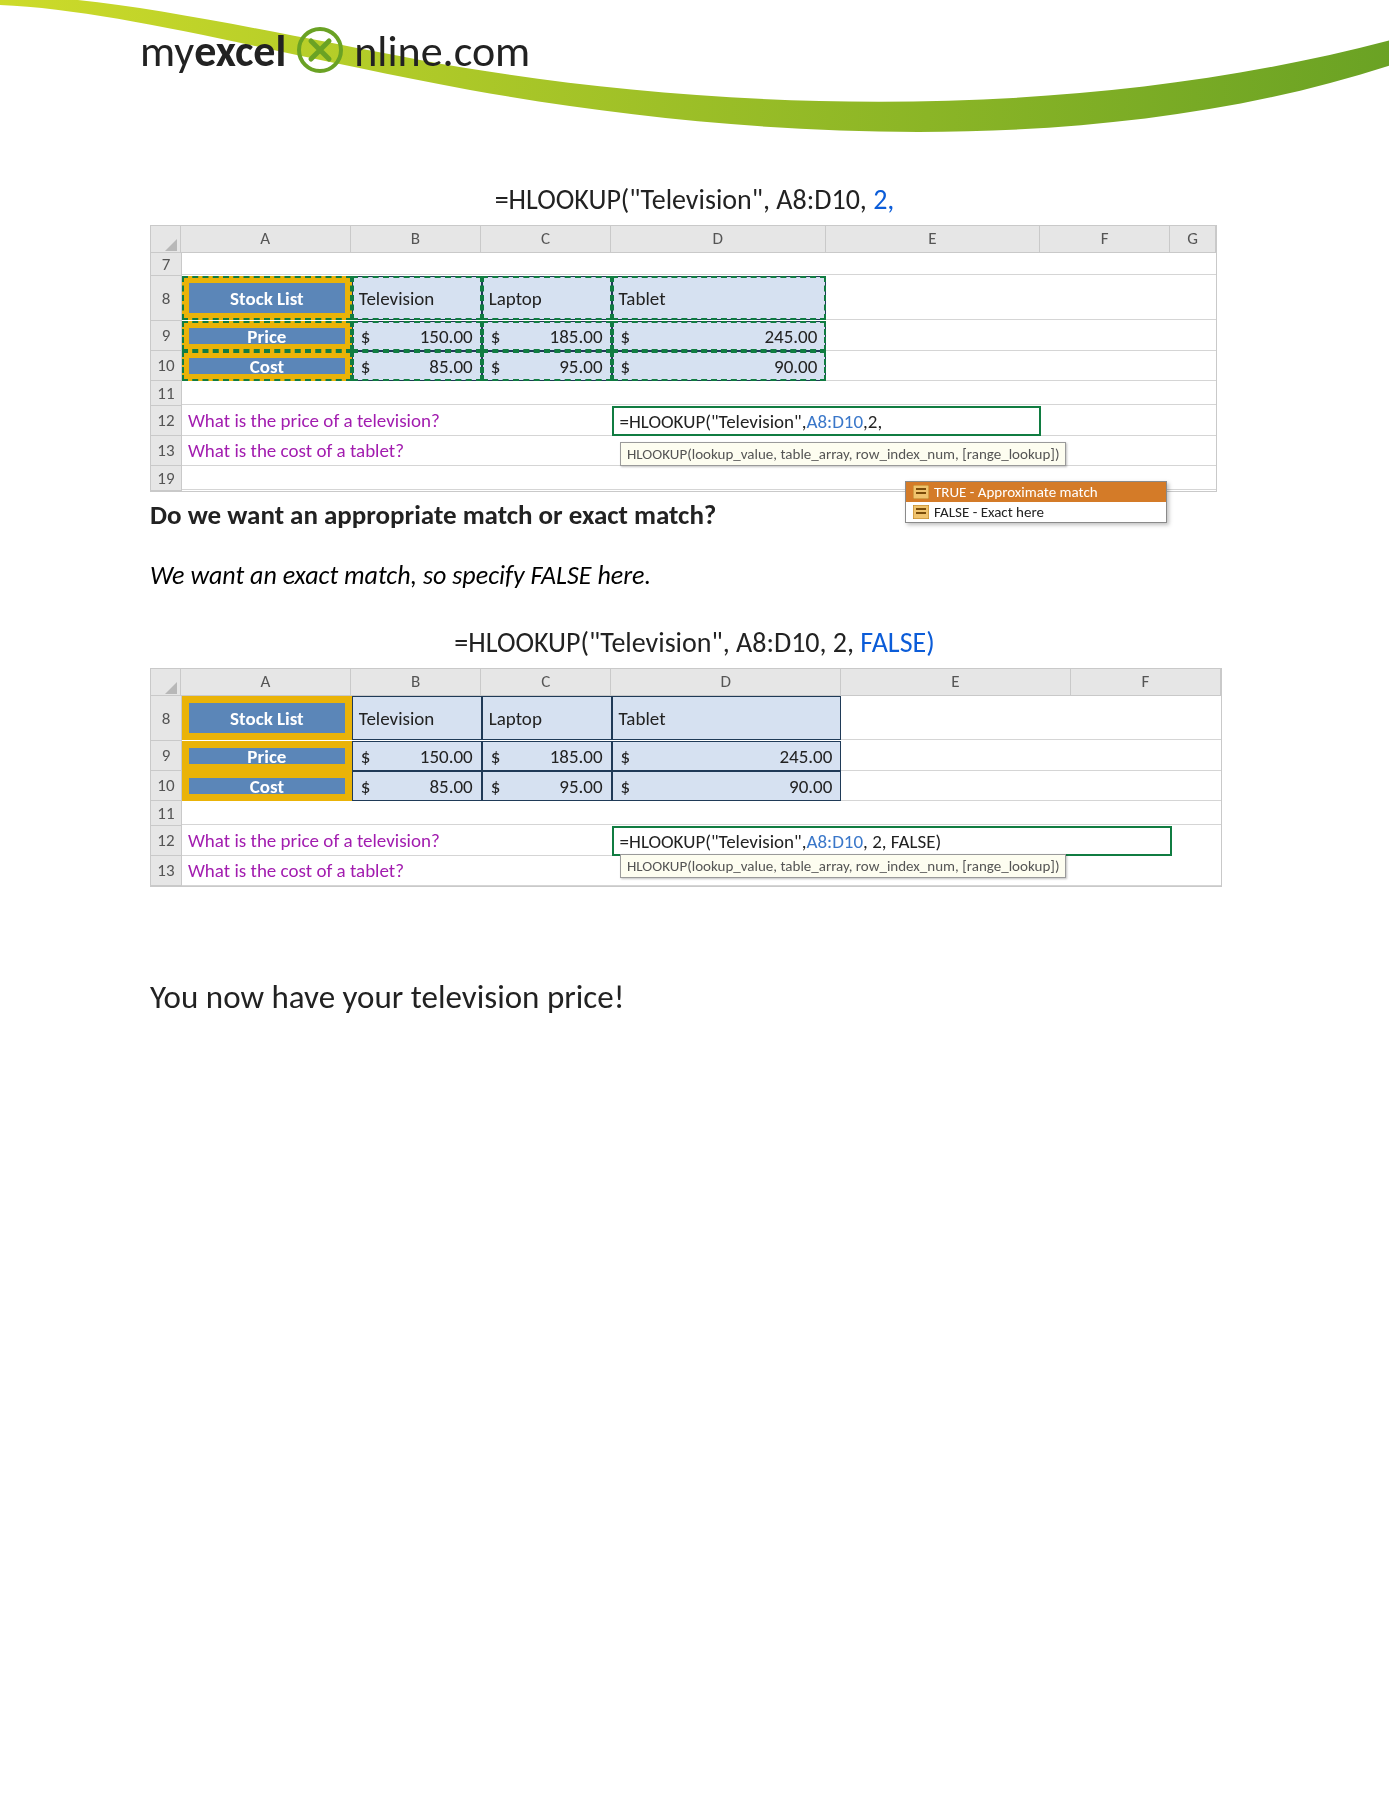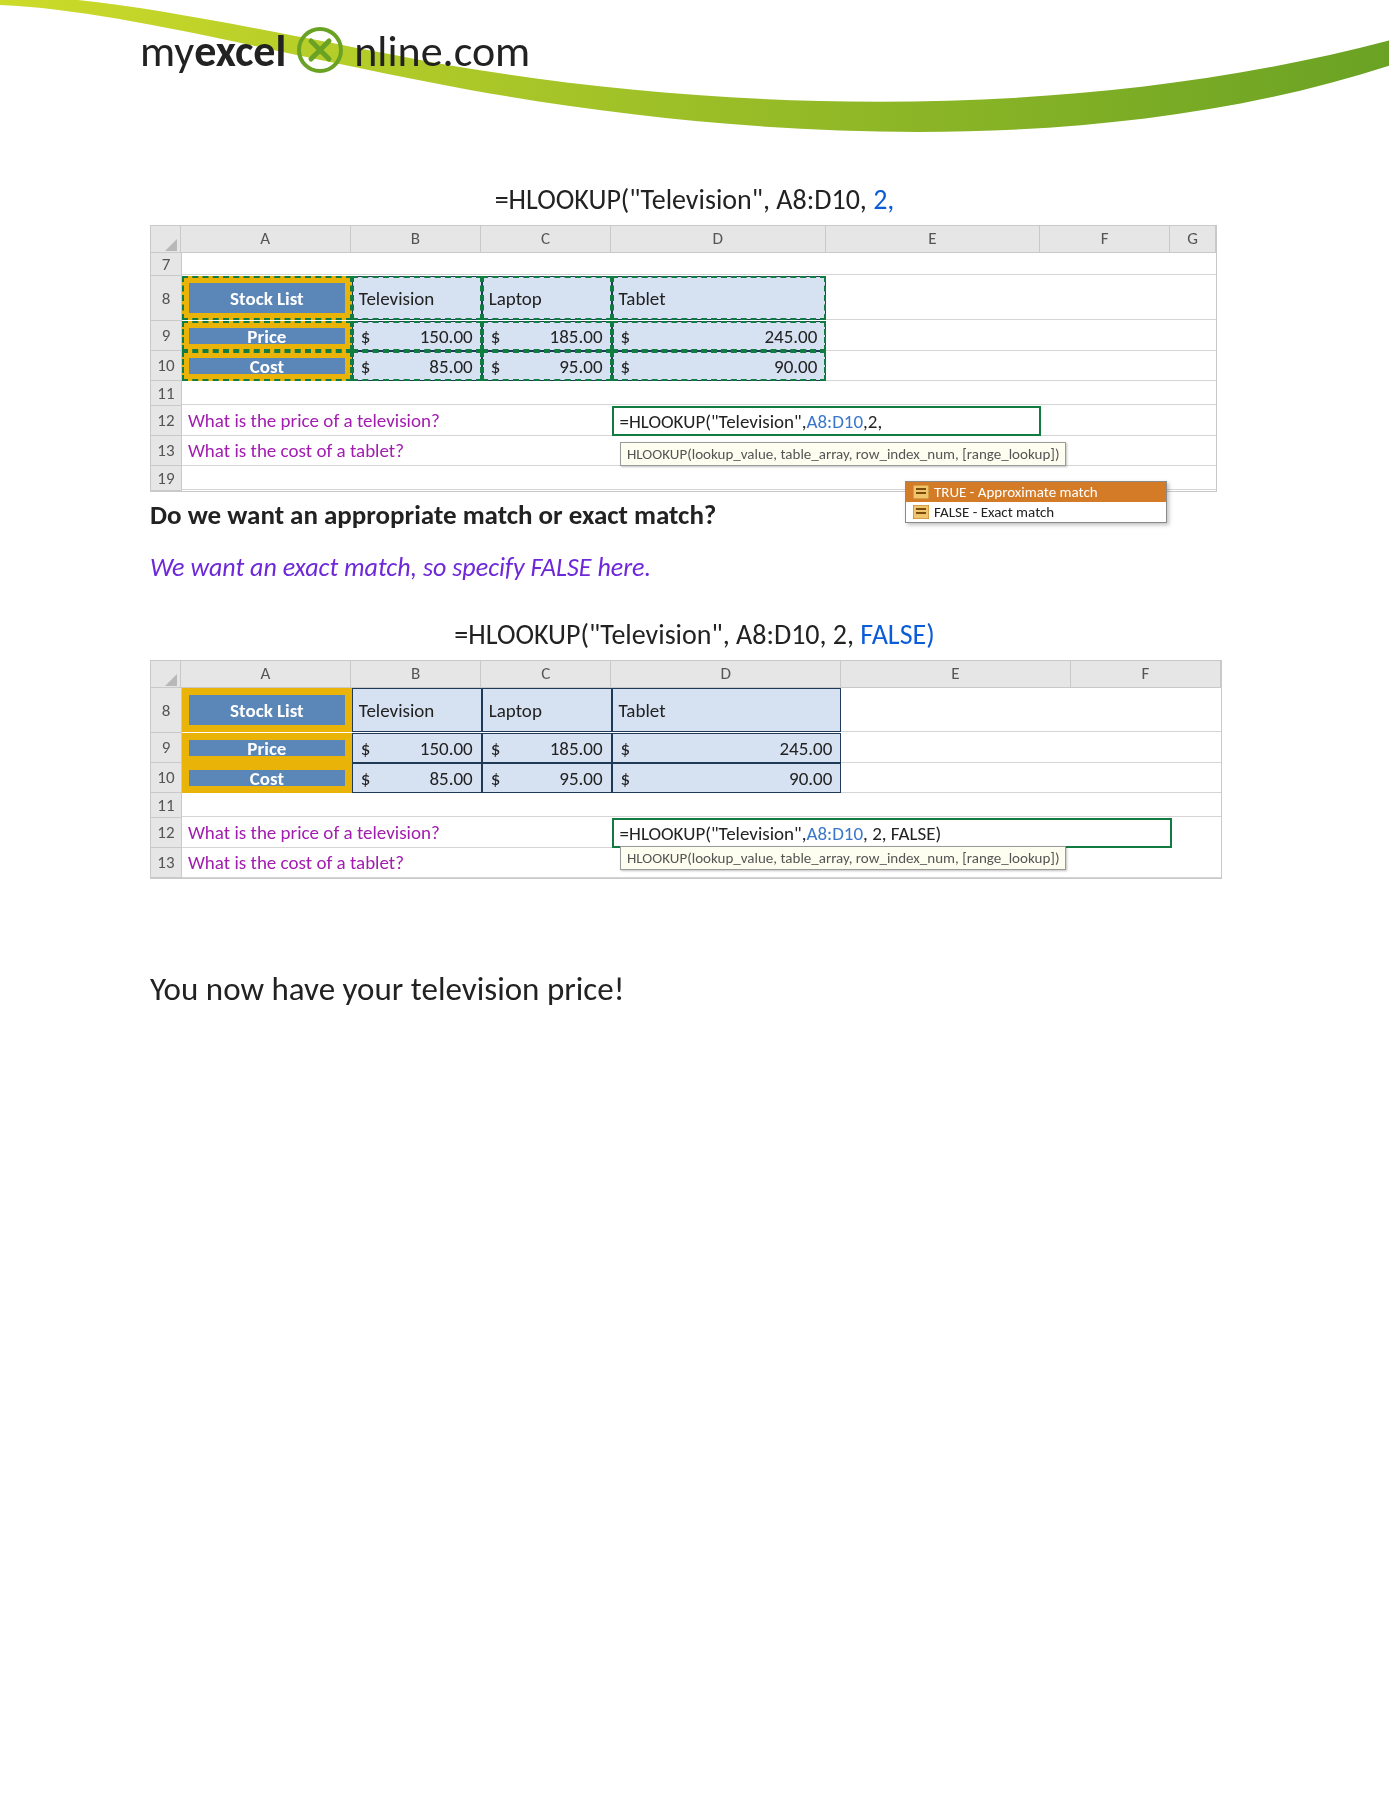--- a/index.html
+++ b/index.html
@@ -35,21 +35,21 @@
   .formula-cell .ref{color:#3a77c9;}
   .tooltip{position:absolute;background:#fdfdf0;border:1px solid #9a9a9a;font-size:15px;color:#555;padding:2px 6px;box-shadow:1px 1px 2px rgba(0,0,0,.25);}
   .autoc{position:absolute;background:#fff;border:1px solid #8a8a8a;font-size:15px;box-shadow:2px 2px 4px rgba(0,0,0,.25);}
   .autoc .opt{display:flex;align-items:center;padding:1px 6px;}
   .autoc .opt .ic{width:18px;height:16px;margin-right:4px;display:flex;align-items:center;justify-content:center;}
   .autoc .opt.sel-opt{background:#d47b28;color:#fff;}
   .autoc .opt.sel-opt .lbl{color:#fff;}
   .autoc .opt .lbl{color:#222;}
   .section-label{color:#d81bc4;font-style:italic;font-weight:700;font-size:27px;margin-top:100px;}
   .section-q{font-size:27px;margin-top:6px;font-weight:bold;}
-  .section-ans{font-style:italic;font-size:26px;color:#6d28d9;margin-top:20px;}
+  .section-ans{font-style:italic;font-size:26px;color:#000000;margin-top:28px;}
   .final{font-size:33px;margin-top:90px;}
   
   .wA{width:170px;} .wB{width:130px;} .wC{width:130px;} .wD{width:215px;} .wE{width:215px;} .wF{width:130px;} .wG{width:45px;}
   
   .g2 .wD{width:230px;} .g2 .wE{width:230px;} .g2 .wF{width:150px;}
   .grid-wrap{position:relative;}
 </style>
 </head>
 <body>
 <div class="page">
@@ -213,21 +213,21 @@
       <span class="lbl">TRUE - Approximate match</span>
     </div>
     <div class="opt">
       <span class="ic">
               <svg width="16" height="14">
                 <rect x="0" y="0" width="16" height="14" fill="#f0c36d" stroke="#b87d1f"></rect>
                 <rect x="3" y="3" width="10" height="2" fill="#7a4c0a"></rect>
                 <rect x="3" y="7" width="10" height="2" fill="#7a4c0a"></rect>
               </svg>
             </span>
-      <span class="lbl">FALSE - Exact match</span>
+      <span class="lbl">FALSE - Exact here</span>
     </div>
   </div>
   </div>
 
   <div class="section-q">Do we want an appropriate match or exact match?</div>
   <div class="section-ans">We want an exact match, so specify FALSE here.</div>
 
   <div class="formula-title" style="margin-top:34px">
     <span>=HLOOKUP("Television", A8:D10, 2, </span><span class="blue">FALSE)</span>
   </div>

